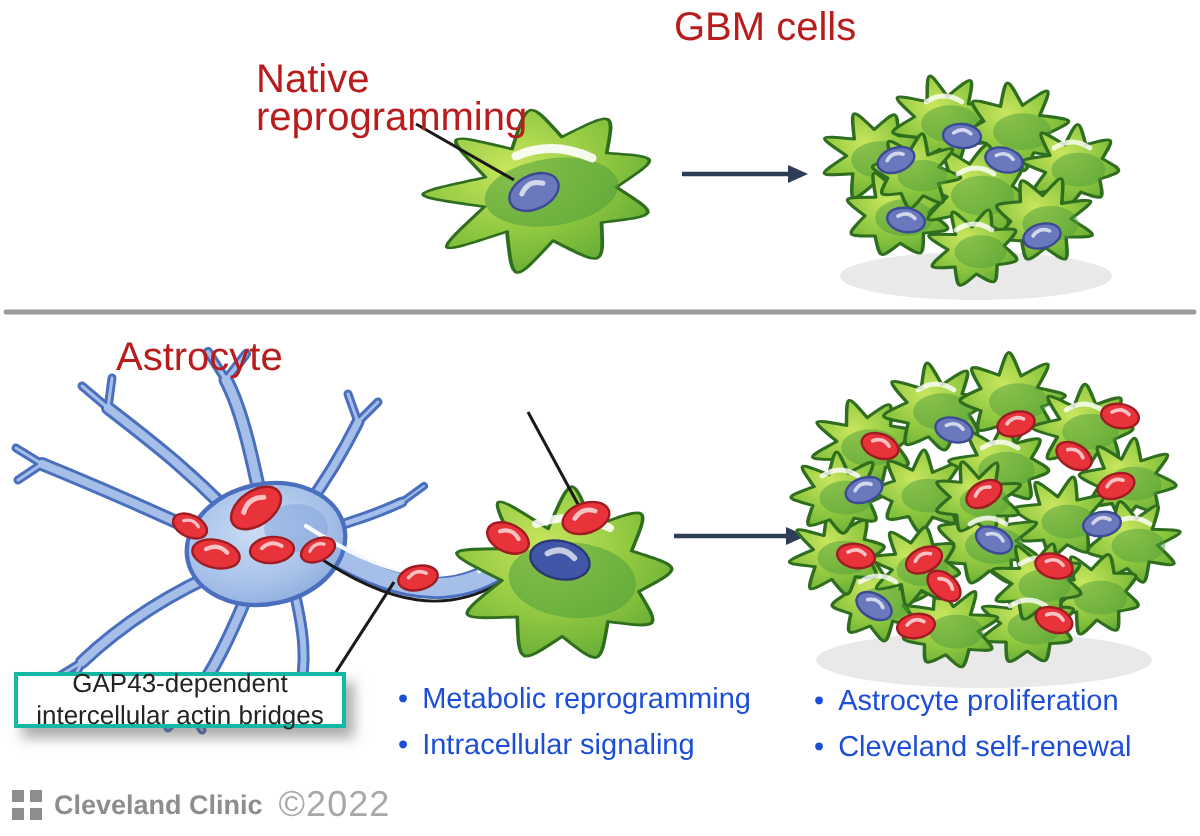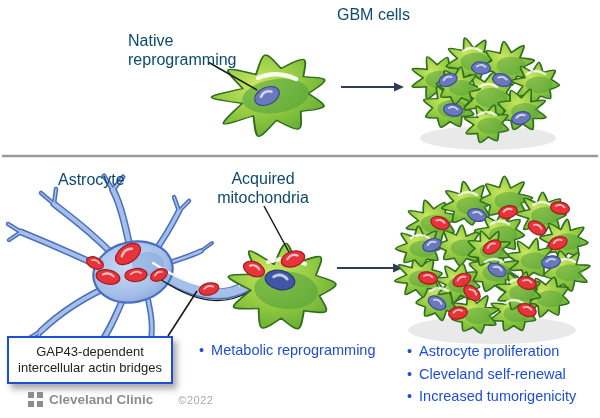--- a/index.html
+++ b/index.html
@@ -1,35 +1,35 @@
 <!DOCTYPE html>
 <html><head>
 <meta charset="utf-8">
 <style>
   *{margin:0;padding:0;box-sizing:border-box}
   html,body{width:600px;height:418px;background:#fff;font-family:"Liberation Sans",sans-serif;overflow:hidden}
   .stage{position:relative;width:600px;height:418px;background:#fff}
   svg.art{position:absolute;left:0;top:0}
-  .lbl{position:absolute;color:#0c4a6e;font-size:16px;line-height:19px}
+  .lbl{position:absolute;color:#b91c1c;font-size:20px;line-height:19px}
   .gbm-label{left:337px;top:5px;white-space:nowrap}
   .native-label{left:128px;top:31px;width:100px}
   .astro-label{left:58px;top:170px;white-space:nowrap}
   .acquired-label{left:213px;top:169px;width:100px;text-align:center}
-  .gap43-box{position:absolute;left:7px;top:336px;width:166px;height:48px;background:#fff;
-    border:2px solid #1d4ed8;display:flex;align-items:center;justify-content:center;
+  .gap43-box{position:absolute;left:7px;top:336px;width:166px;height:28px;background:#fff;
+    border:2px solid #14b8a6;display:flex;align-items:center;justify-content:center;
     text-align:center;font-size:13px;line-height:16px;color:#232323;padding:2px 4px;
     box-shadow:4px 5px 6px rgba(90,90,90,.5)}
   ul.fx,ul.oc{position:absolute;list-style:none;font-size:14.5px;color:#1d4ed8}
   ul.fx{left:199px;top:339px}
   ul.oc{left:407px;top:340px}
   ul.fx li,ul.oc li{line-height:22.5px;white-space:nowrap}
   .blt{margin-right:7px}
-  .footer{position:absolute;left:28px;top:392px;display:flex;align-items:center;gap:6px}
+  .footer{position:absolute;left:6px;top:392px;display:flex;align-items:center;gap:6px}
   .brand{font-weight:bold;color:#8d8d8d;font-size:13.5px}
-  .copy{color:#a8a8a8;font-size:11px;margin-left:19px;letter-spacing:.5px}
+  .copy{color:#a8a8a8;font-size:18px;margin-left:2px;letter-spacing:.5px}
 </style>
 </head>
 <body>
 
 <div class="stage">
 
   <svg class="art" id="art" width="600" height="418" viewBox="0 0 600 418">
       <defs>
  <radialGradient id="gG" cx="40%" cy="35%" r="78%">
   <stop offset="0%" stop-color="#c8e65e"></stop>
@@ -369,34 +369,33 @@
         <path d="M -4.3 -1.2 Q 0 -4.8 4.3 -1.5" stroke="#fff" stroke-width="1.8" fill="none" stroke-linecap="round" opacity="0.7"></path>
       </g>
     </svg>
 
   <div class="lbl gbm-label">GBM cells</div>
 
   <div class="lbl native-label">Native reprogramming</div>
 
   <div class="lbl astro-label">Astrocyte</div>
 
-  <div class="lbl acquired-label">Acquired mitochondria</div>
 
   <div class="gap43-box">
     <span>GAP43-dependent intercellular actin bridges</span>
   </div>
 
   <ul class="fx">
     <li><span class="blt">•</span><span>Metabolic reprogramming</span></li>
+    <li><span class="blt">•</span><span>Intracellular signaling</span></li>
   </ul>
 
   <ul class="oc">
     <li><span class="blt">•</span><span>Astrocyte proliferation</span></li>
     <li><span class="blt">•</span><span>Cleveland self-renewal</span></li>
-    <li><span class="blt">•</span><span>Increased tumorigenicity</span></li>
   </ul>
 
   <div class="footer">
     <svg width="15" height="15" viewBox="0 0 15 15">
       <path d="M0 0h6v6H0zM9 0h6v6H9zM0 9h6v6H0zM9 9h6v6H9z" fill="#8d8d8d"></path>
     </svg>
     <span class="brand">Cleveland Clinic</span>
     <span class="copy">©2022</span>
   </div>
 

